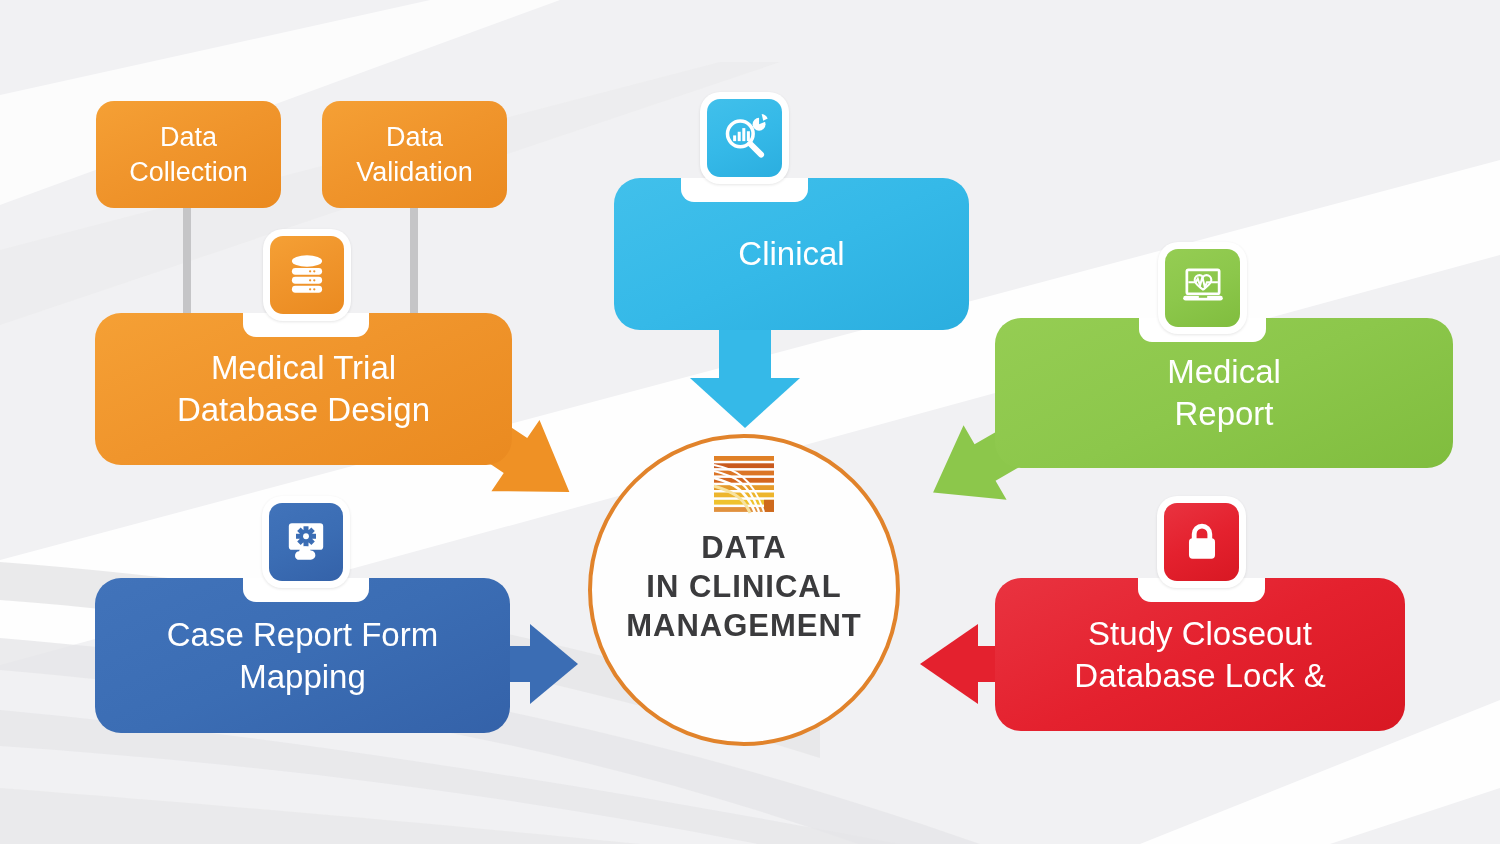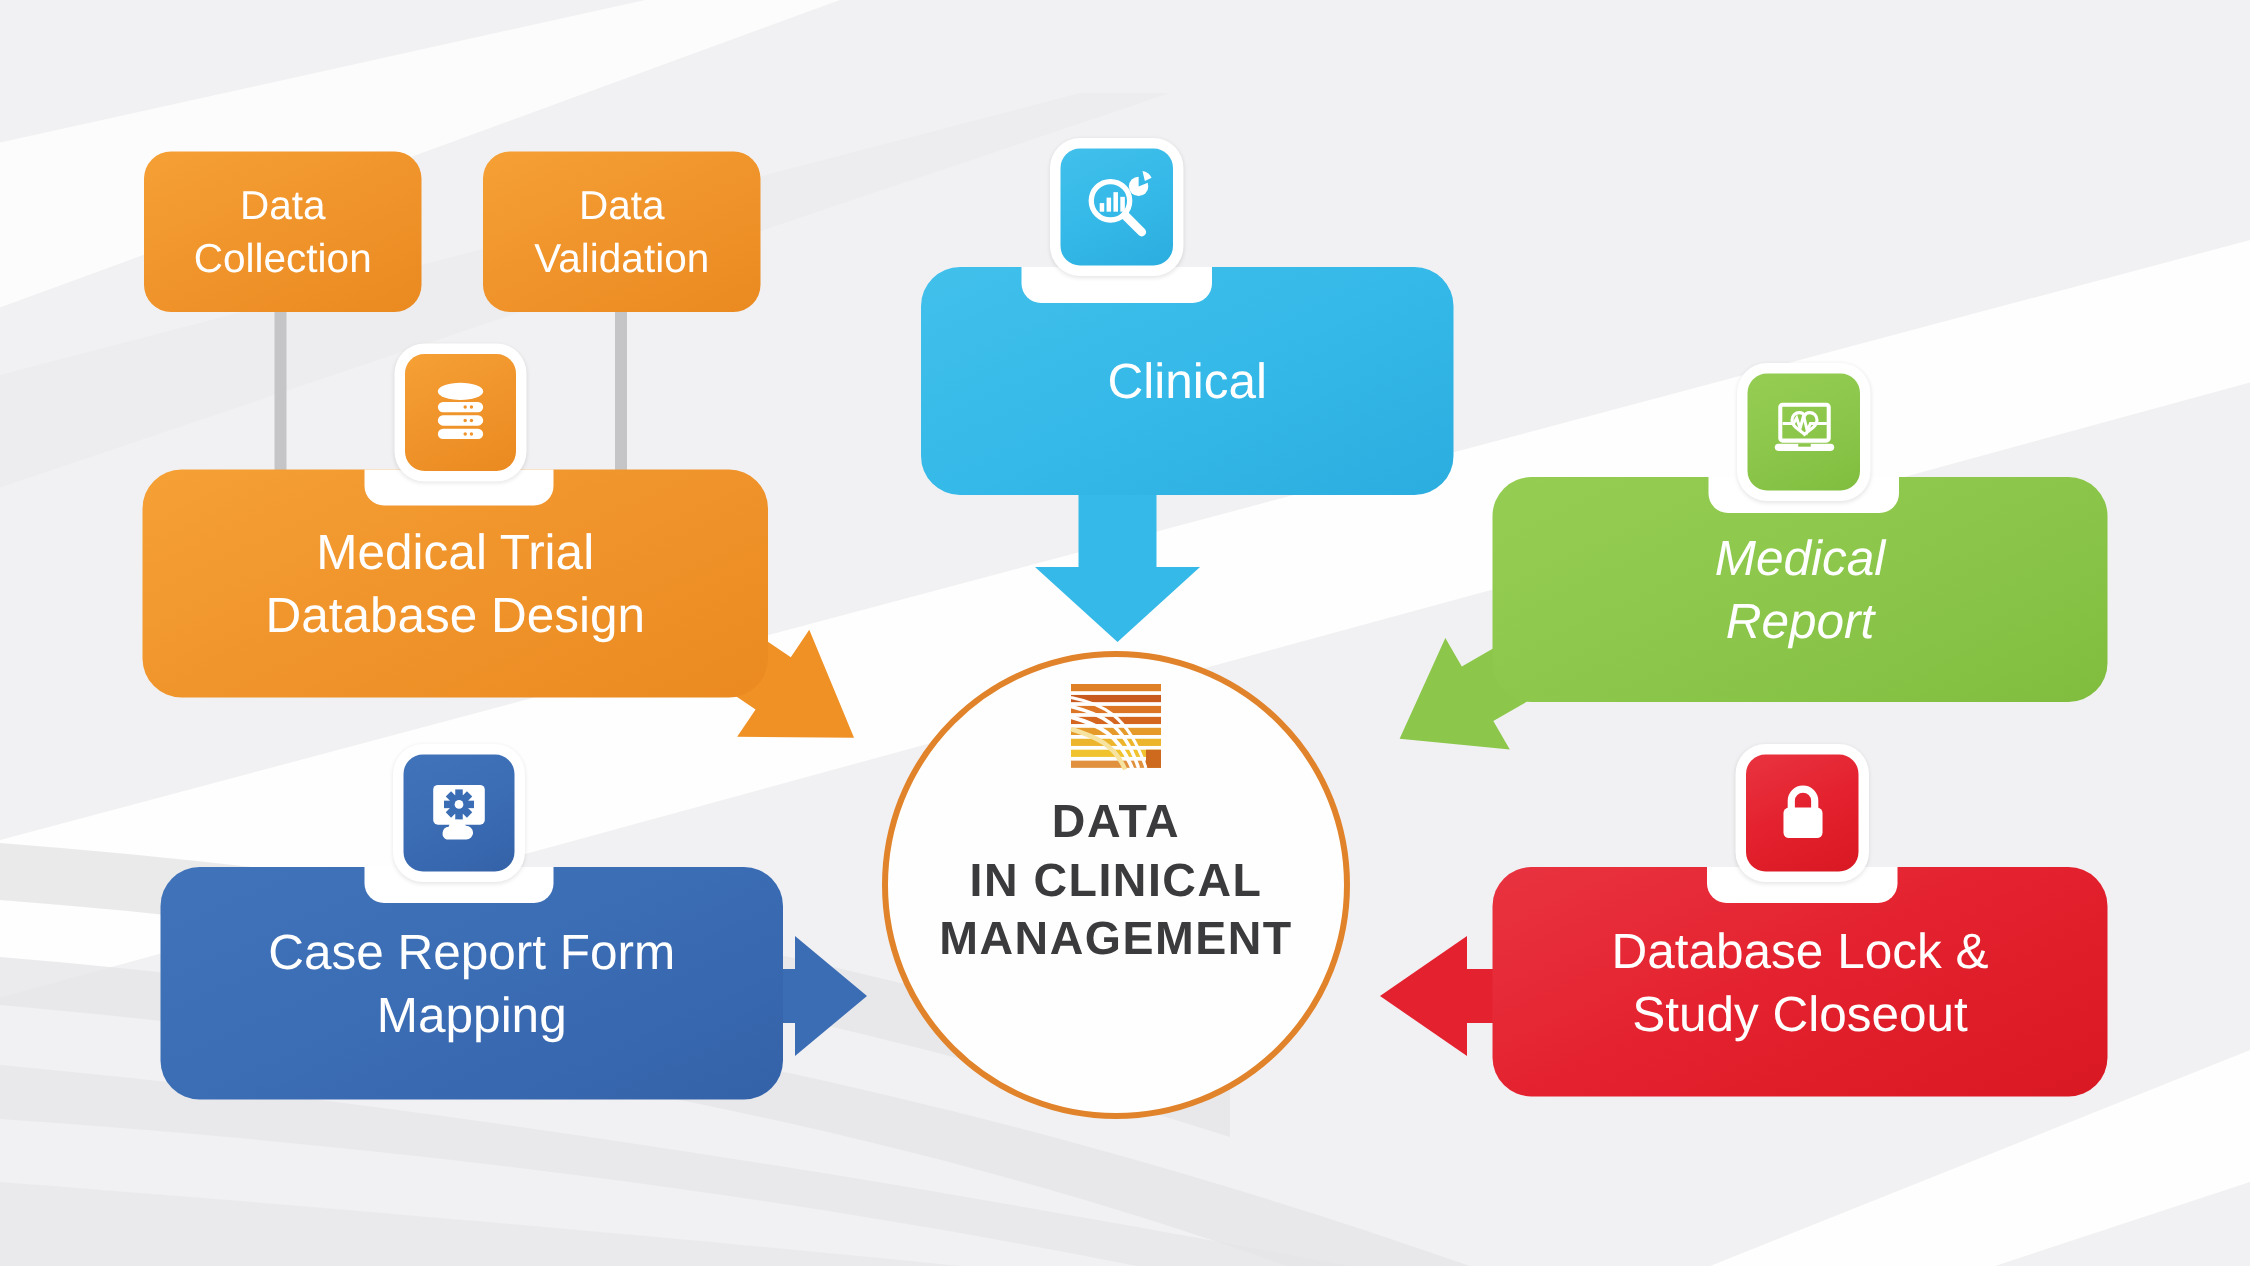--- a/index.html
+++ b/index.html
@@ -103,21 +103,21 @@
         <path d="M37.5,10.8 L37.5,3.6 A7.2,7.2 0 0 1 44.2,8.2 Z" fill="#35B9E8"></path>
         <path d="M40,1 A8,8 0 0 1 45.8,5.2 L41.5,7.4 Z" fill="#fff"></path>
       </svg>
     </div>
   </div>
   <svg class="arrow" style="left:688px;top:326px;" width="114" height="104" viewBox="0 0 114 104">
     <rect x="31" y="0" width="52" height="56" fill="#35B9E8"></rect>
     <polygon points="2,52 112,52 57,102" fill="#35B9E8"></polygon>
   </svg>
 
-  <div class="node green big-box" style="left:995px;top:318px;width:410px;height:150px;font-style:italic;">
+  <div class="node green big-box" style="left:995px;top:318px;width:458px;height:150px;">
     <span>Medical</span>
     <span>Report</span>
   </div>
   <div class="shelf" style="left:1139px;top:318px;width:127px;"></div>
   <div class="icon-ring" style="left:1158px;top:242px;width:89px;height:92px;">
     <div class="icon-face green">
       <svg width="50" height="50" viewBox="0 0 48 48">
         <rect x="8.5" y="6.5" width="31" height="23" rx="1.5" stroke="#fff" stroke-width="2.6" fill="none"></rect>
         <path d="M24,25.5 C20.5,22.3 16,20.6 16,16.4 C16,13.4 18.2,11.6 20.7,11.6 C22.4,11.6 23.5,12.5 24,13.6 C24.5,12.5 25.6,11.6 27.3,11.6 C29.8,11.6 32,13.4 32,16.4 C32,20.6 27.5,22.3 24,25.5 Z" stroke="#fff" stroke-width="2" fill="none"></path>
         <path d="M10,18.5 h7 l2,-3.4 2.2,6.6 2.2,-8.2 2.4,9.8 2,-4.8 h10.5" stroke="#fff" stroke-width="1.9" fill="none"></path>
@@ -146,21 +146,21 @@
       <path d="M2,22 C20,27 34,33 43,57" stroke="#fff" stroke-width="2.6" fill="none"></path>
       <path d="M2,30 C18,35 31,40 38,57" stroke="#F7E3A0" stroke-width="3" fill="none"></path>
     </svg>
     <div class="ctext">
       <span>DATA</span>
       <span>IN CLINICAL</span>
       <span>MANAGEMENT</span>
     </div>
   </div>
 
-  <div class="node dblue big-box" style="left:107px;top:578px;width:415px;height:155px;text-align:center;">
+  <div class="node dblue big-box" style="left:95px;top:578px;width:415px;height:155px;text-align:center;">
     <span>Case Report Form</span>
     <span>Mapping</span>
   </div>
   <div class="shelf" style="left:243px;top:578px;width:126px;"></div>
   <div class="icon-ring" style="left:262px;top:496px;width:88px;height:92px;">
     <div class="icon-face dblue">
       <svg width="50" height="50" viewBox="0 0 48 48">
         <rect x="7.5" y="6" width="33" height="25.5" rx="3" fill="#fff"></rect>
         <g fill="#3B6DB4" transform="translate(24,18.5)">
           <rect x="-2.4" y="-9.6" width="4.8" height="19.2"></rect>
@@ -174,22 +174,22 @@
         <path d="M16,41 a4.3,4.3 0 0 1 1.4,-8.2 a5.7,5.7 0 0 1 11,-0.6 a4.5,4.5 0 0 1 4.6,4.4 a4.4,4.4 0 0 1 -4.4,4.4 z" fill="#fff"></path>
       </svg>
     </div>
   </div>
   <svg class="arrow" style="left:508px;top:622px;" width="72" height="84" viewBox="0 0 72 84">
     <rect x="0" y="24" width="24" height="36" fill="#3B6DB4"></rect>
     <polygon points="22,2 70,42 22,82" fill="#3B6DB4"></polygon>
   </svg>
 
   <div class="node red big-box" style="left:995px;top:578px;width:410px;height:153px;">
+    <span>Study Closeout</span>
     <span>Database Lock &amp;</span>
-    <span>Study Closeout</span>
   </div>
   <div class="shelf" style="left:1138px;top:578px;width:127px;"></div>
   <div class="icon-ring" style="left:1157px;top:496px;width:89px;height:92px;">
     <div class="icon-face red">
       <svg width="50" height="50" viewBox="0 0 48 48">
         <path d="M16.5,22 v-5.8 a7.5,7.5 0 0 1 15,0 V22" stroke="#fff" stroke-width="4.6" fill="none"></path>
         <rect x="11.5" y="20.5" width="25" height="19.5" rx="3.5" fill="#fff"></rect>
       </svg>
     </div>
   </div>

